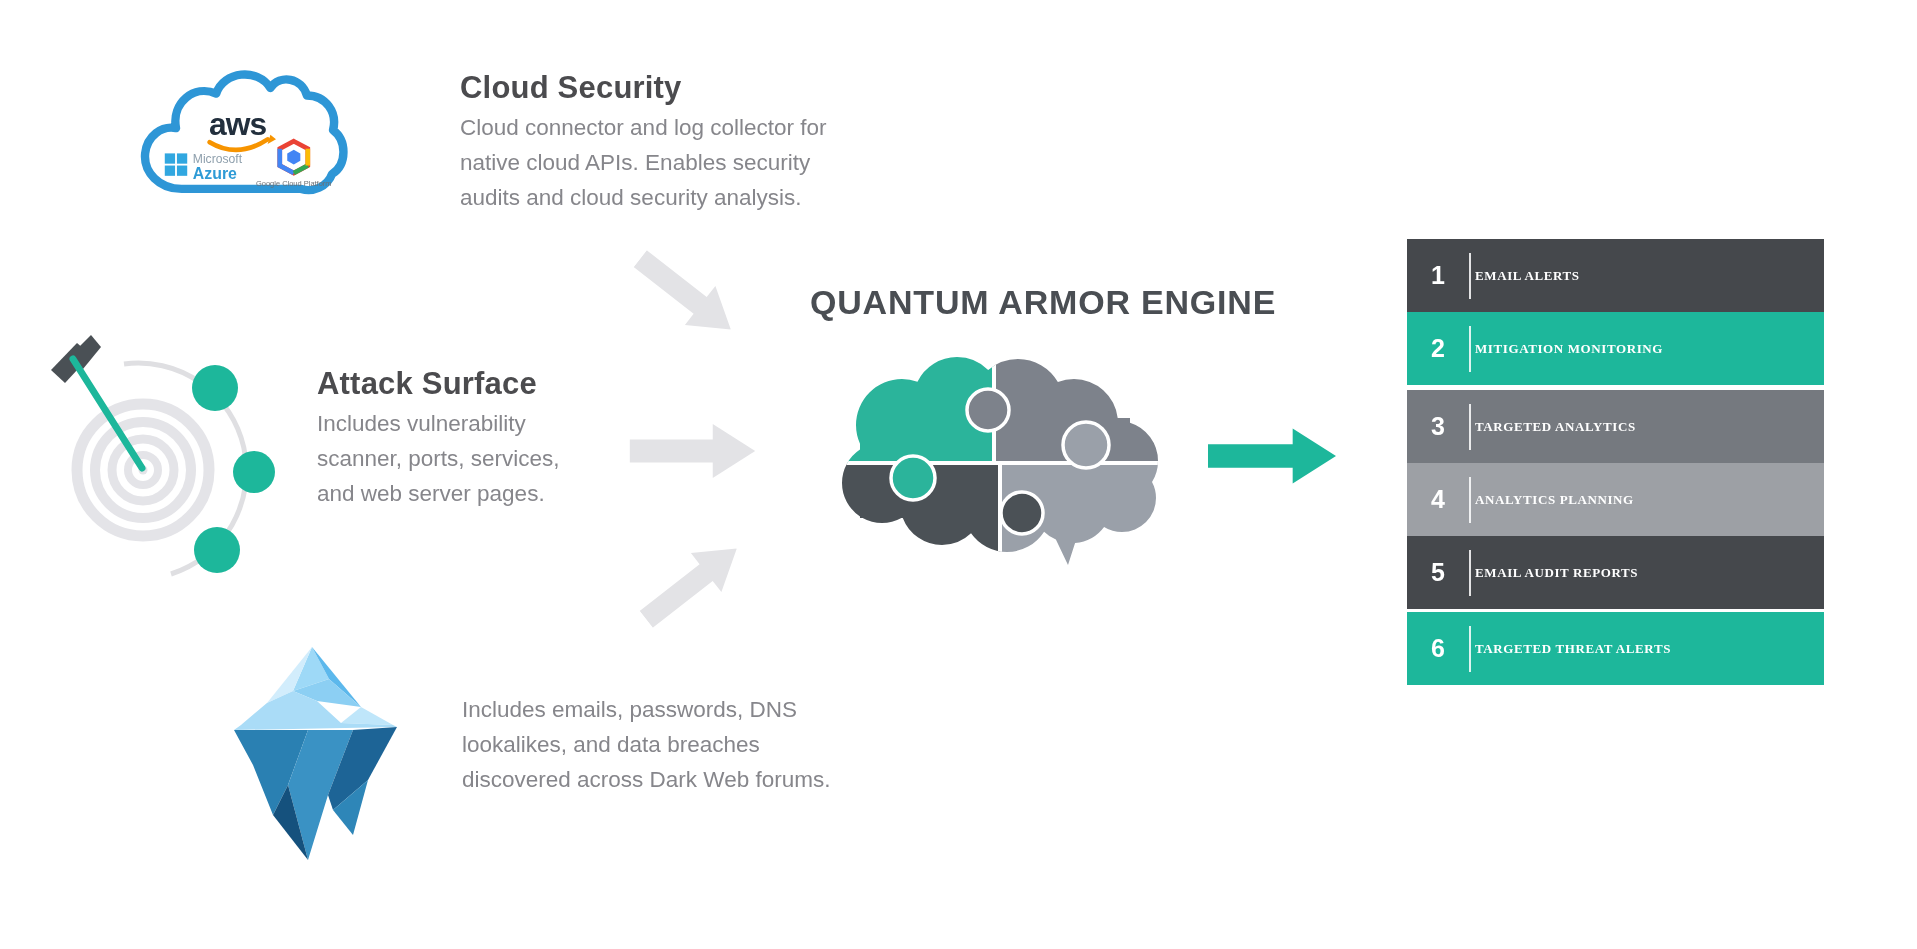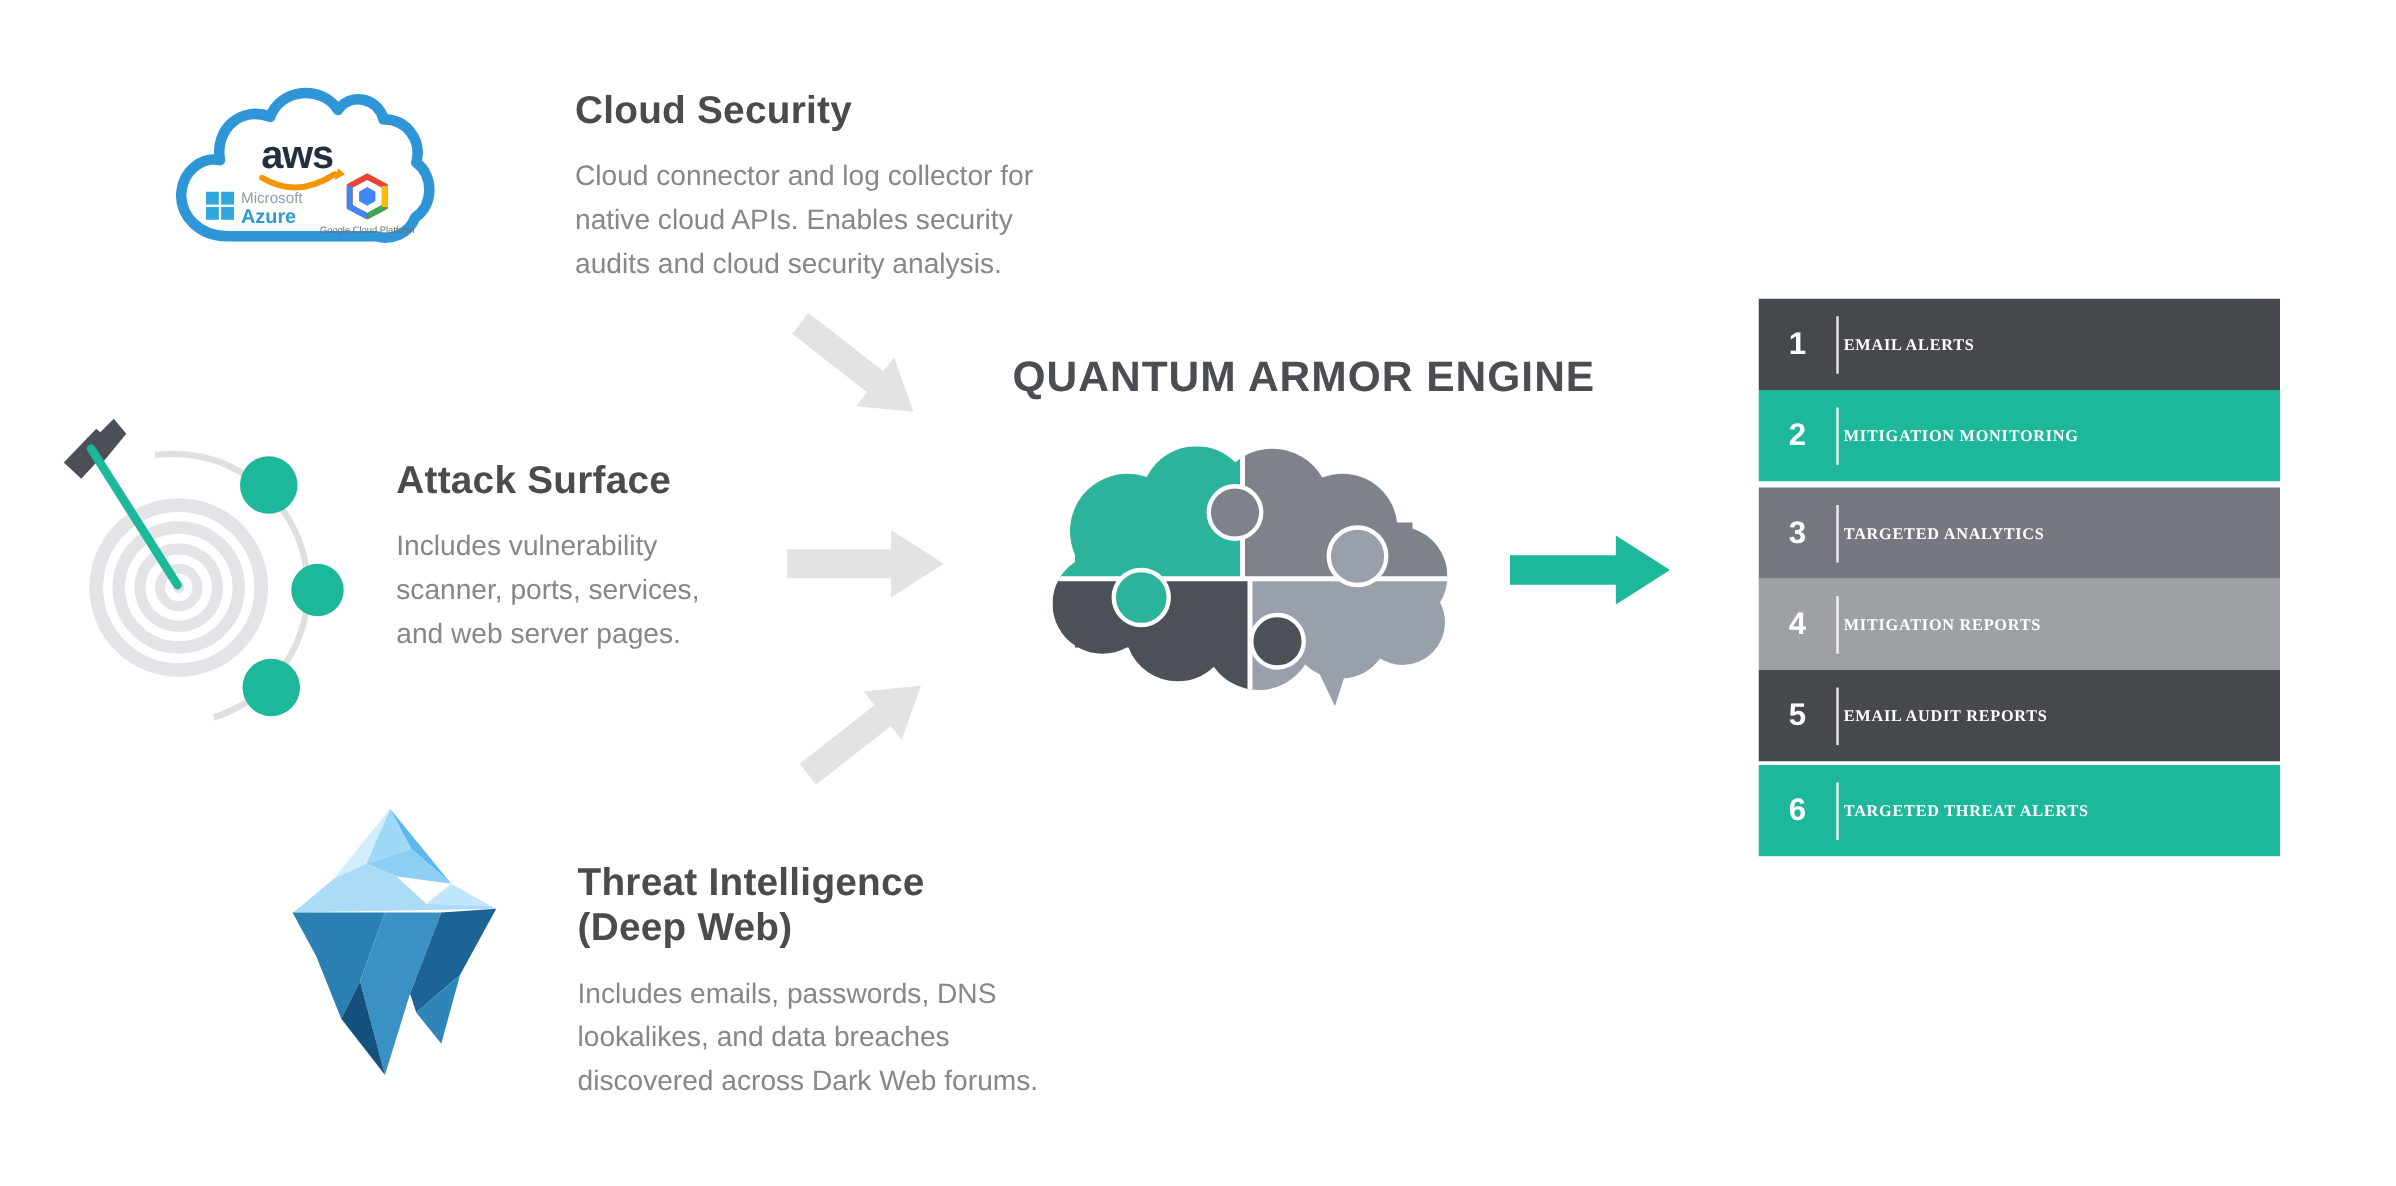--- a/index.html
+++ b/index.html
@@ -1,21 +1,21 @@
 <!DOCTYPE html>
 <html><head>
 <meta charset="utf-8">
 <style>
   html,body{margin:0;padding:0;background:#fff;}
   .canvas{position:relative;width:1917px;height:949px;overflow:hidden;background:#fff;
           font-family:"Liberation Sans",sans-serif;}
   .abs{position:absolute;}
 
   .src-heading{font-size:31px;font-weight:bold;color:#4b4b4e;letter-spacing:.2px;}
-  .src-body{font-size:22.5px;color:#86868b;line-height:35px;margin-top:17px;}
+  .src-body{font-size:22.5px;color:#86868b;line-height:35px;margin-top:4px;}
 
   .engine-title{font-size:34px;font-weight:bold;color:#4a4e53;letter-spacing:.8px;
                 white-space:nowrap;text-align:right;width:420px;}
 
   .panel{display:flex;flex-direction:column;width:417px;}
   .row{height:73px;display:flex;align-items:center;color:#fff;}
   .row.sep-big{margin-bottom:5px;}
   .row.sep-small{margin-bottom:3px;}
   .row .num{width:62px;text-align:center;font-size:25px;font-weight:bold;}
   .row .vline{width:2px;height:46px;background:rgba(255,255,255,.85);}
@@ -95,21 +95,20 @@
     <polygon points="128,62 160,80 108,78" fill="#bfe6fa"></polygon>
     <polygon points="8,80 34,58 60,46 84,56 108,78 160,80 164,82 1,85" fill="#aadcf7"></polygon>
     <polygon points="1,85 75,85 55,140 40,170 20,120" fill="#2a80b2"></polygon>
     <polygon points="55,140 75,85 120,85 95,150 75,215" fill="#3a92c4"></polygon>
     <polygon points="120,85 164,82 135,135 100,165 95,150" fill="#1d6496"></polygon>
     <polygon points="135,135 120,190 100,165" fill="#2e86b8"></polygon>
     <polygon points="40,170 55,140 75,215" fill="#15517d"></polygon>
   </svg>
 
   <div class="abs" style="left:462px;top:688px;width:370px;">
-    <div class="src-heading">Threat Intelligence (Deep Web)</div>
     <div class="src-body">Includes emails, passwords, DNS lookalikes, and data breaches discovered across Dark Web forums.</div>
   </div>
 
   <svg class="abs" style="left:628px;top:266px;transform:rotate(38deg);" width="115" height="56" viewBox="0 0 130 56">
     <path d="M0 16 H86 V0 L130 28 L86 56 V40 H0 Z" fill="#e3e3e6"></path>
   </svg>
   <svg class="abs" style="left:628px;top:424px;" width="129" height="54" viewBox="0 0 130 56">
     <path d="M0 16 H86 V0 L130 28 L86 56 V40 H0 Z" fill="#e3e3e6"></path>
   </svg>
   <svg class="abs" style="left:634px;top:556px;transform:rotate(-38deg);" width="115" height="56" viewBox="0 0 130 56">
@@ -170,21 +169,21 @@
 
     <div class="row" style="background: rgb(117, 121, 127);">
       <div class="num">3</div>
       <div class="vline"></div>
       <div class="lbl">TARGETED ANALYTICS</div>
     </div>
 
     <div class="row" style="background: rgb(157, 160, 165);">
       <div class="num">4</div>
       <div class="vline"></div>
-      <div class="lbl">MITIGATION REPORTS</div>
+      <div class="lbl">ANALYTICS PLANNING</div>
     </div>
 
     <div class="row sep-small" style="background: rgb(69, 72, 76);">
       <div class="num">5</div>
       <div class="vline"></div>
       <div class="lbl">EMAIL AUDIT REPORTS</div>
     </div>
 
     <div class="row" style="background: rgb(29, 183, 155);">
       <div class="num">6</div>

